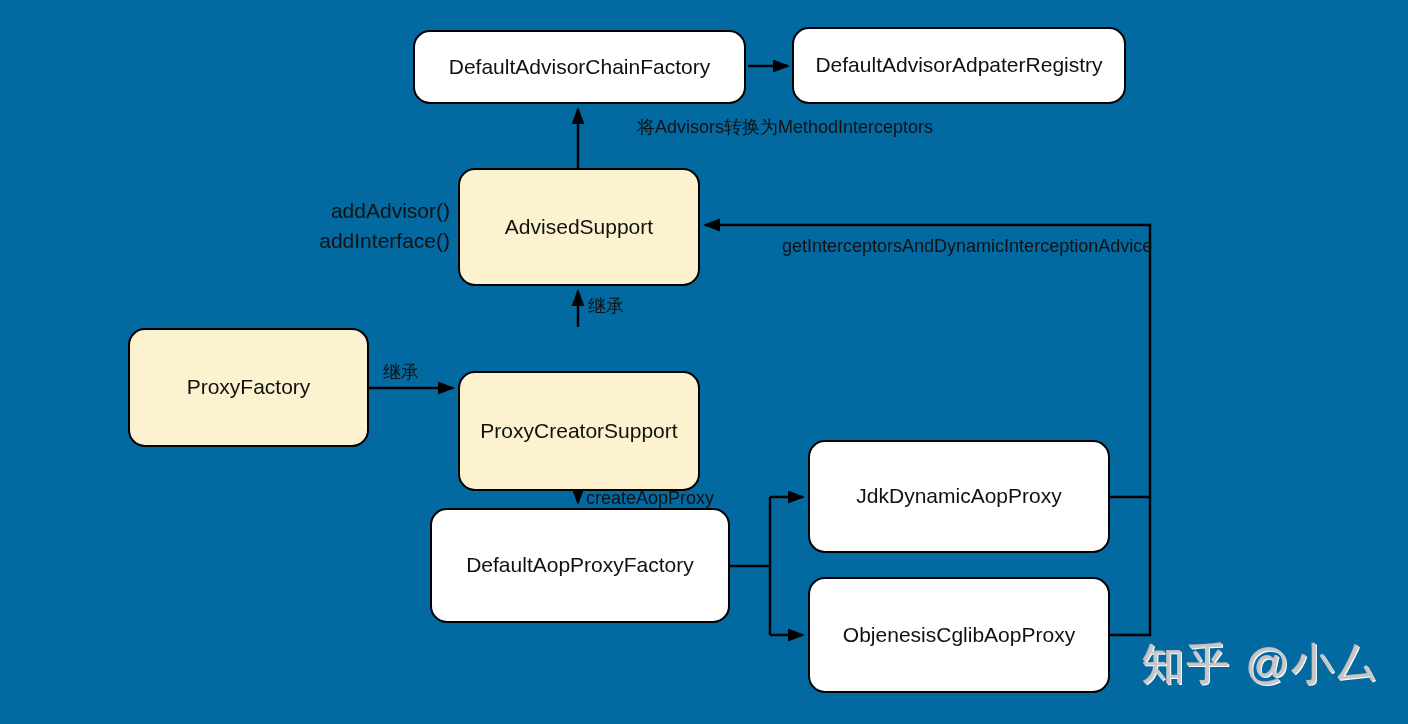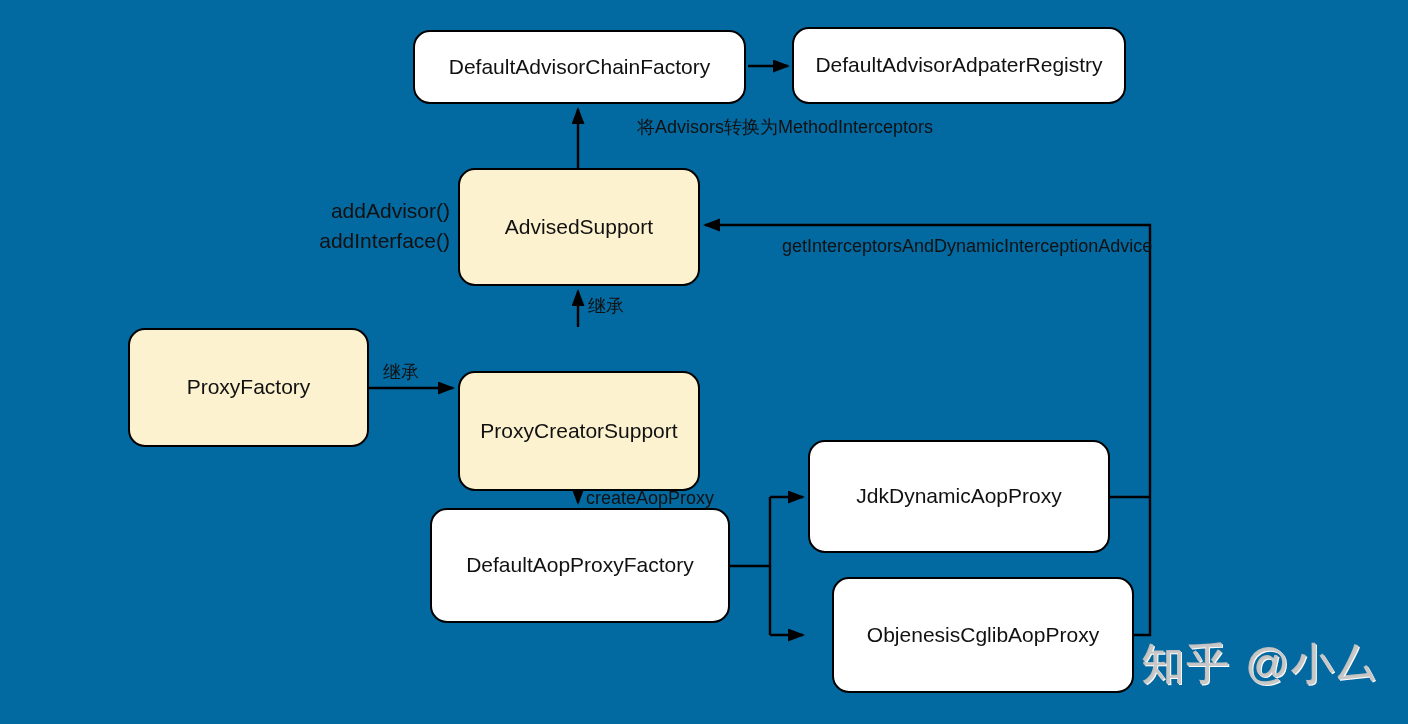--- a/index.html
+++ b/index.html
@@ -107,21 +107,21 @@
   </div>
 
   <div class="node" style="left:430px;top:508px;width:300px;height:115px;">
     <span>DefaultAopProxyFactory</span>
   </div>
 
   <div class="node" style="left:808px;top:440px;width:302px;height:113px;">
     <span>JdkDynamicAopProxy</span>
   </div>
 
-  <div class="node" style="left:808px;top:577px;width:302px;height:116px;margin-left:24px;">
+  <div class="node" style="left:808px;top:577px;width:302px;height:116px;">
     <span>ObjenesisCglibAopProxy</span>
   </div>
 
   <div class="edge-label" style="left:637px;top:115px;">将Advisors转换为MethodInterceptors</div>
 
   <div class="methods-label" style="left:250px;top:196px;width:200px;">
     <div>addAdvisor()</div>
     <div>addInterface()</div>
   </div>
 

